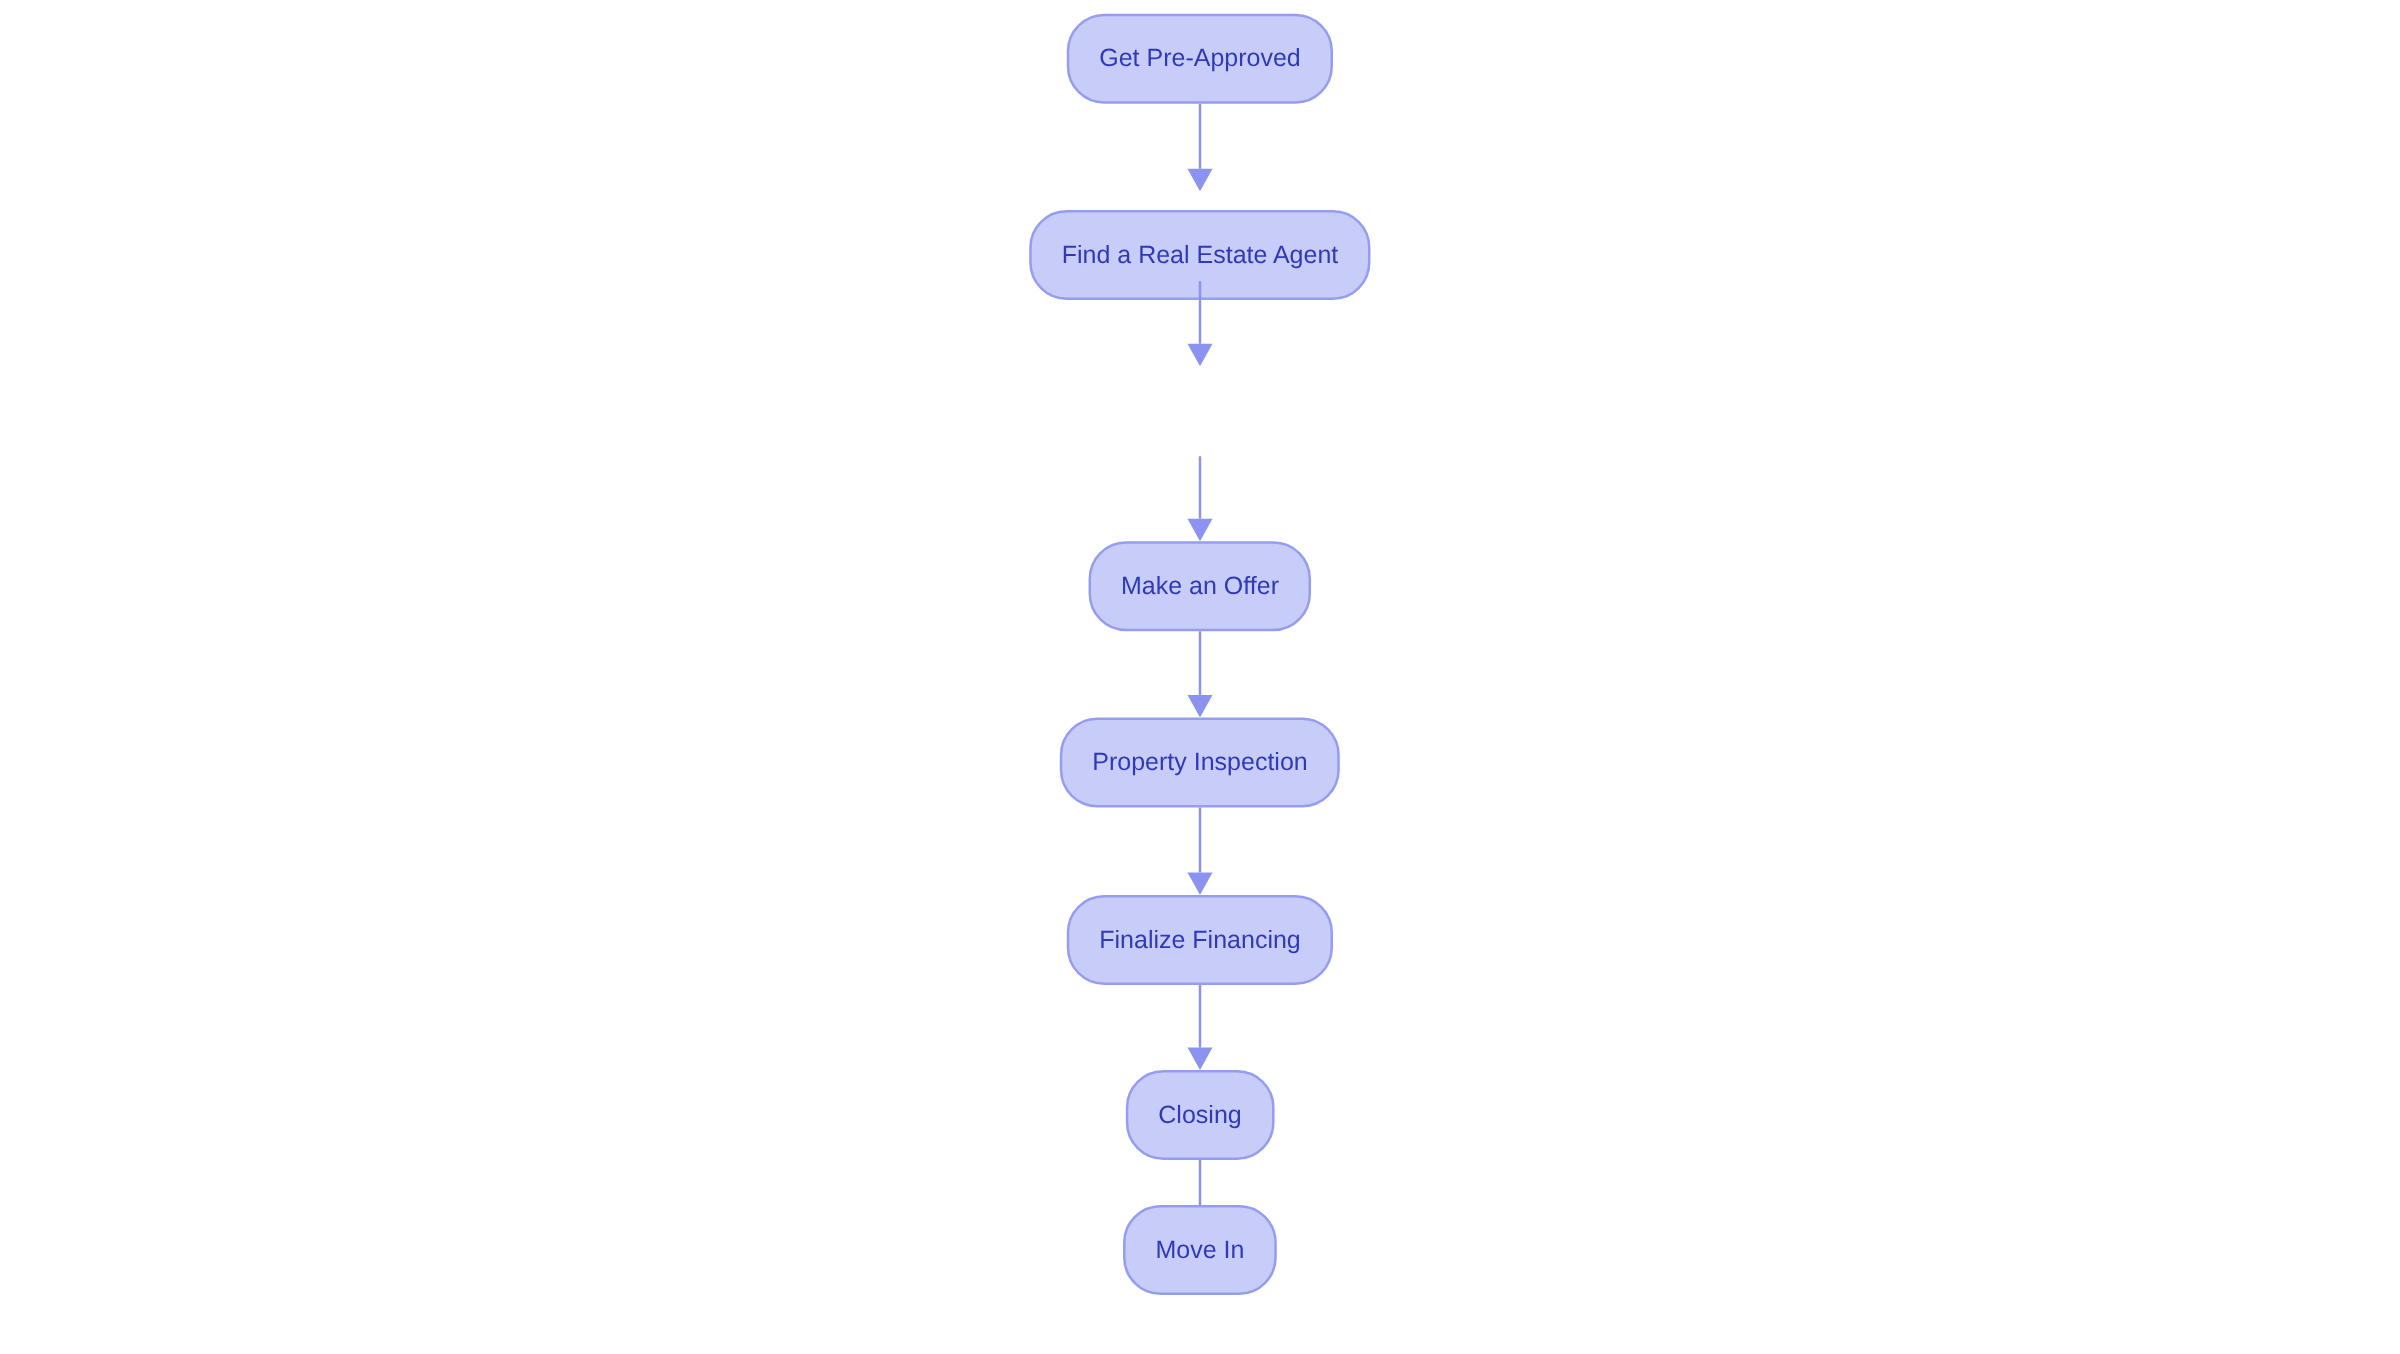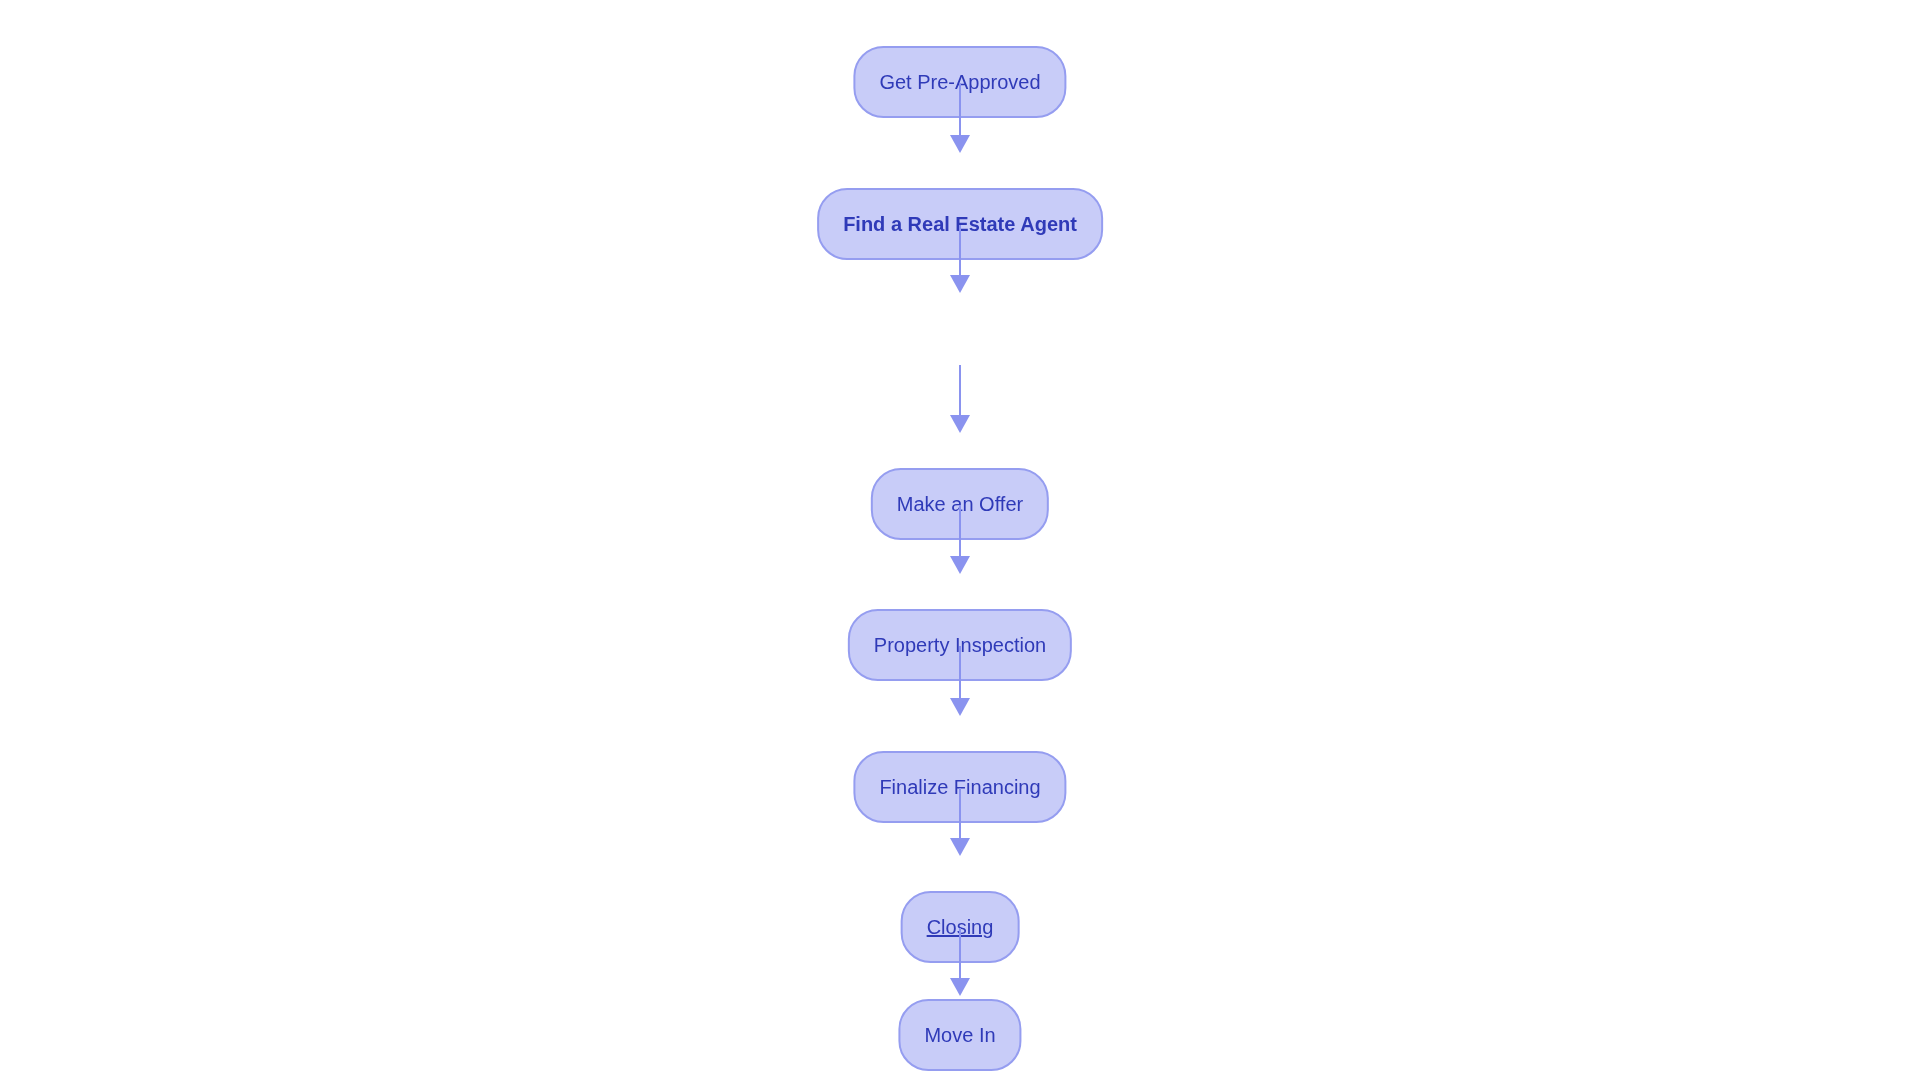--- a/index.html
+++ b/index.html
@@ -25,21 +25,20 @@
     display: flex;
     align-items: center;
     justify-content: center;
     white-space: nowrap;
     background: var(--node-fill, #c8ccf8);
     border: 2px solid var(--node-border, #959df0);
     border-radius: 30px;
     color: var(--node-text, #2f3ab8);
     font-size: 20px;
     line-height: 1;
-    margin-top: 35px;
   }
   .connector {
     position: absolute;
     left: 50%;
     transform: translateX(-50%);
     display: flex;
     flex-direction: column;
     align-items: center;
   }
   .connector .line {
@@ -49,26 +48,26 @@
   }
   .connector .head {
     width: 0;
     height: 0;
     border-left: 10px solid transparent;
     border-right: 10px solid transparent;
     border-top: 18px solid var(--arrow, #8a93ef);
   }
   
   .pos-n1 { top: 11px; }
-  .pos-n2 { top: 153px; font-weight: bold; }
+  .pos-n2 { top: 168px; }
   .pos-n3 { top: 293px; }
   .pos-n4 { top: 433px; align-items: center; }
   .pos-n5 { top: 574px; }
   .pos-n6 { top: 716px; }
-  .pos-n7 { top: 856px; text-decoration: underline; }
+  .pos-n7 { top: 856px; }
   .pos-n8 { top: 964px; }
   
   .pos-a1 { top: 83px;  height: 70px; }
   .pos-a2 { top: 225px; height: 68px; }
   .pos-a3 { top: 365px; height: 68px; }
   .pos-a4 { top: 505px; height: 69px; }
   .pos-a5 { top: 646px; height: 70px; }
   .pos-a6 { top: 788px; height: 68px; }
   .pos-a7 { top: 928px; height: 68px; }
 </style>

